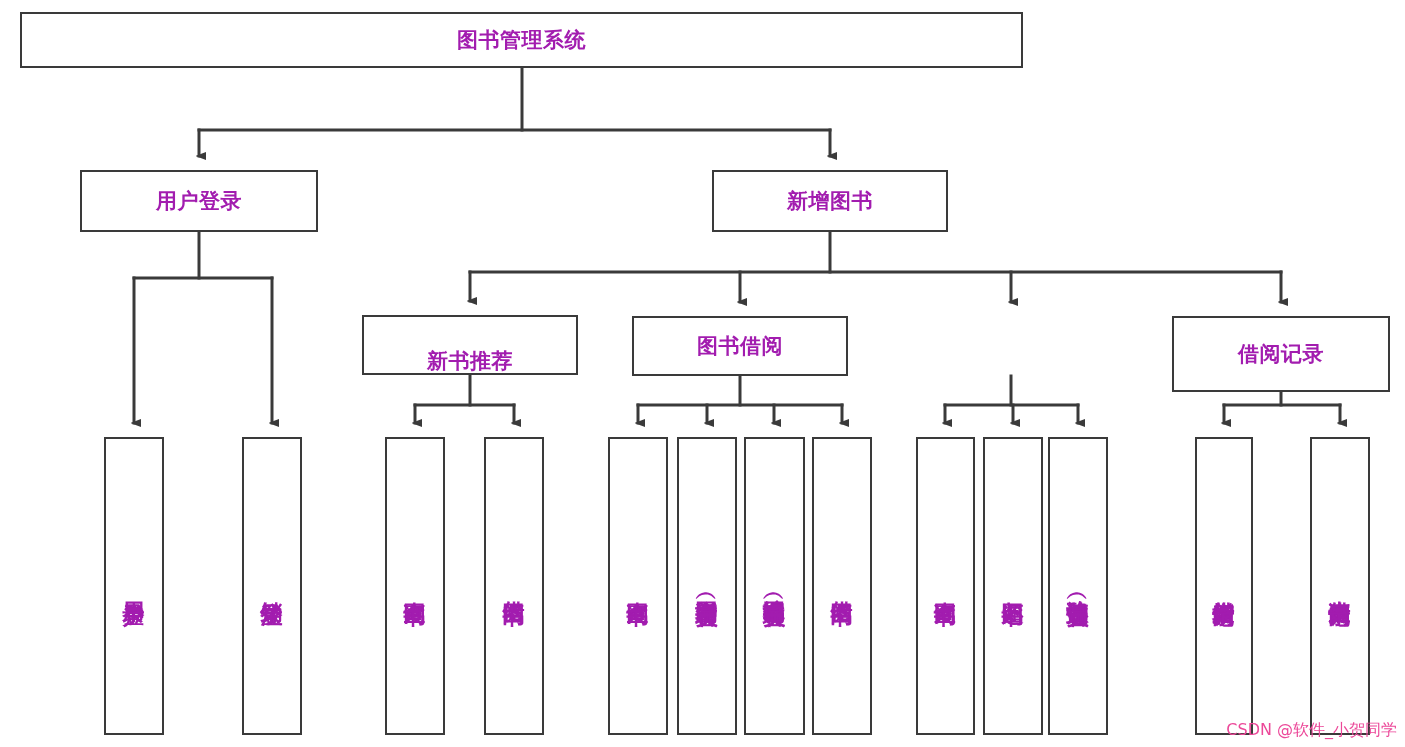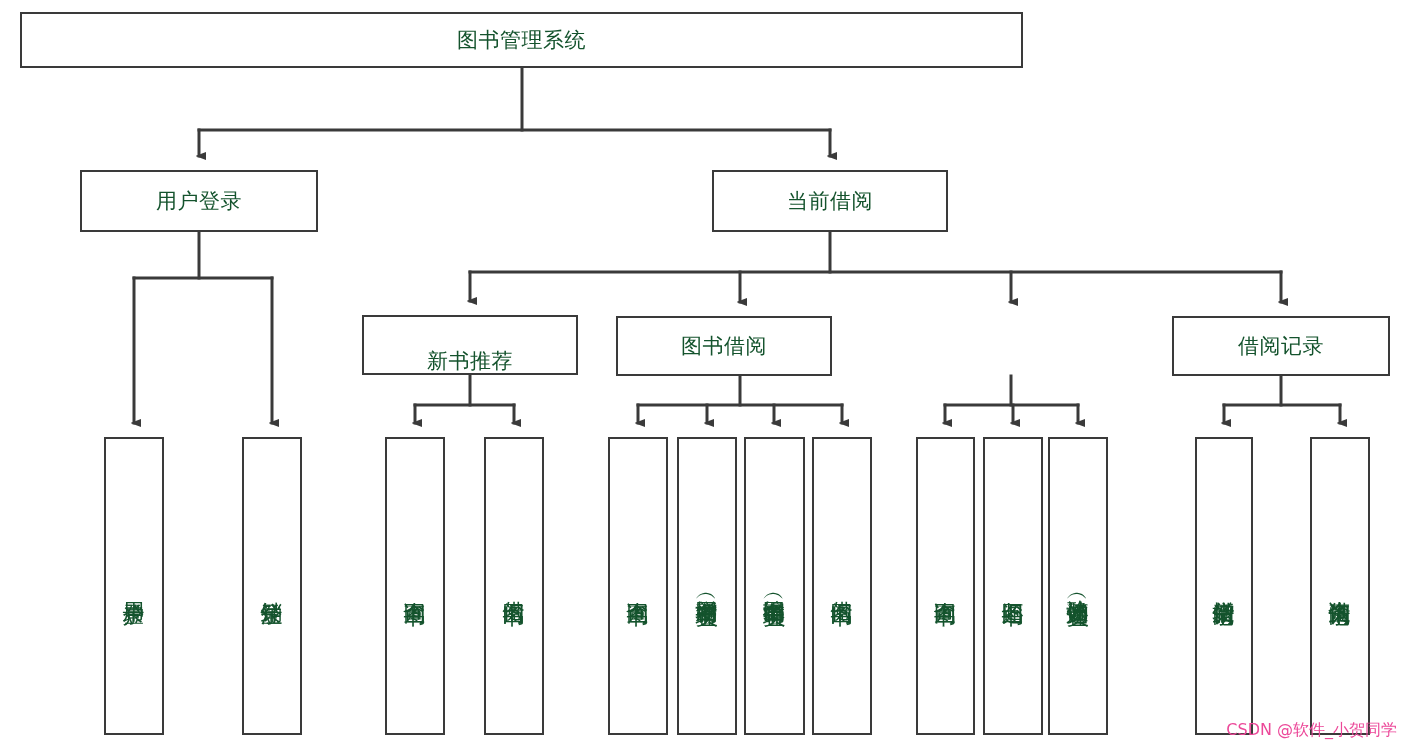--- a/index.html
+++ b/index.html
@@ -26,21 +26,22 @@
     pointer-events: none;
   }
   .node {
     position: absolute;
     box-sizing: border-box;
     border: 2px solid #3a3a3a;
     background: #ffffff;
     display: flex;
     align-items: center;
     justify-content: center;
-    color: #14532d;
+    color: #a21caf;
+    font-weight: bold;
   }
   .node .label {
     font-size: 21px;
     line-height: 1.15;
     letter-spacing: 0.5px;
     white-space: nowrap;
   }
   .node.vert {
     align-items: center;
     justify-content: center;
@@ -120,30 +121,30 @@
   </svg>
 
   <div class="node" id="node-root" style="left: 20px; top: 12px; width: 1003px; height: 56px;">
     <span class="label">图书管理系统</span>
   </div>
 
   <div class="node" id="node-l2-0" style="left: 80px; top: 170px; width: 238px; height: 62px;">
     <span class="label">用户登录</span>
   </div>
   <div class="node" id="node-l2-1" style="left: 712px; top: 170px; width: 236px; height: 62px;">
-    <span class="label">当前借阅</span>
+    <span class="label">新增图书</span>
   </div>
 
   <div class="node" id="node-l3-0" style="left: 362px; top: 315px; width: 216px; height: 60px; align-items: flex-end;">
     <span class="label">新书推荐</span>
   </div>
-  <div class="node" id="node-l3-1" style="left: 616px; top: 316px; width: 216px; height: 60px;">
+  <div class="node" id="node-l3-1" style="left: 632px; top: 316px; width: 216px; height: 60px;">
     <span class="label">图书借阅</span>
   </div>
-  <div class="node" id="node-l3-3" style="left: 1172px; top: 316px; width: 218px; height: 60px;">
+  <div class="node" id="node-l3-3" style="left: 1172px; top: 316px; width: 218px; height: 76px;">
     <span class="label">借阅记录</span>
   </div>
 
   <div class="node vert" id="node-leaf-0" style="left: 104px; top: 437px; width: 60px; height: 298px;">
     <span class="label">用户登录</span>
   </div>
   <div class="node vert" id="node-leaf-1" style="left: 242px; top: 437px; width: 60px; height: 298px;">
     <span class="label">注销登录</span>
   </div>
   <div class="node vert" id="node-leaf-2" style="left: 385px; top: 437px; width: 60px; height: 298px;">

